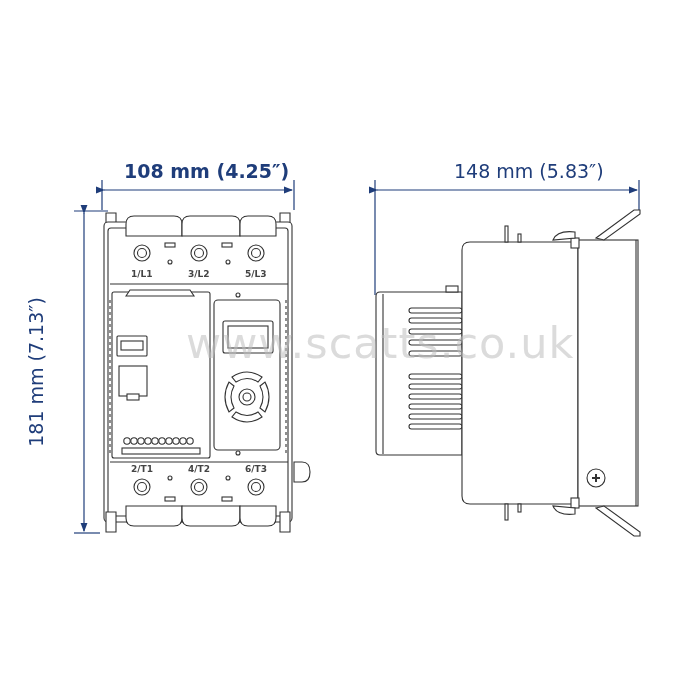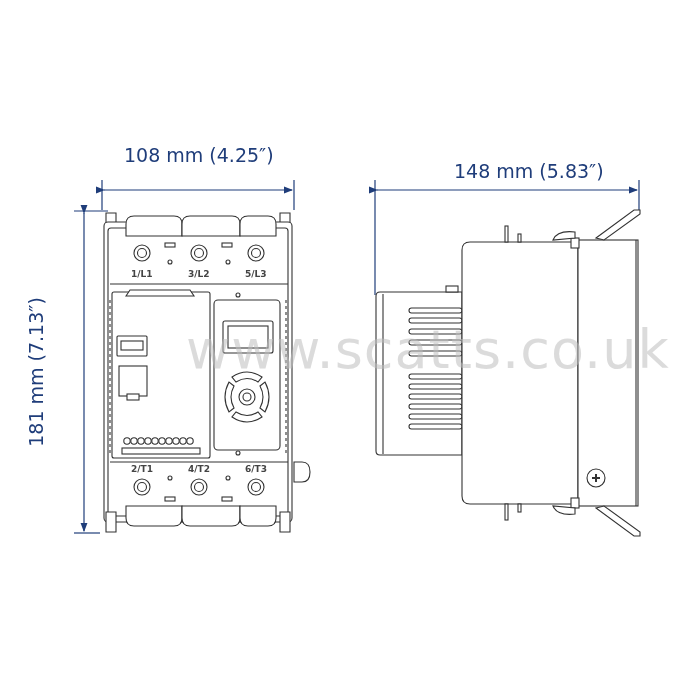--- a/index.html
+++ b/index.html
@@ -1,23 +1,23 @@
 <!DOCTYPE html>
 <html><head>
 <meta charset="utf-8">
 <style>
   html, body { margin:0; padding:0; background:#ffffff; }
   body { width:700px; height:700px; position:relative; overflow:hidden; font-family:"Liberation Sans", sans-serif; }
   #canvas { position:absolute; left:0; top:0; width:700px; height:518px; }
   .dim-text { position:absolute; color:#1f3d7a; font-family:"DejaVu Sans", sans-serif; font-size:19px; white-space:nowrap; }
-  .dim-top-left { left:124px; top:144px; }
+  .dim-top-left { left:124px; top:160px;font-weight:bold; }
   .dim-top-right { left:454px; top:160px; }
   .dim-left { left:36px; top:372px; transform:translate(-50%,-50%) rotate(-90deg); transform-origin:center; }
   .term { font-family:"DejaVu Sans", sans-serif; font-weight:bold; font-size:9px; fill:#444; }
-  .watermark { position:absolute; left:186px; top:318px; font-family:"DejaVu Sans", sans-serif; font-size:54px; color:rgba(190,190,190,0.55); letter-spacing:1px; white-space:nowrap; }
+  .watermark { position:absolute; left:186px; top:318px; font-family:"DejaVu Sans", sans-serif; font-size:43px; color:rgba(190,190,190,0.55); letter-spacing:1px; white-space:nowrap; }
 </style>
 </head>
 <body>
 
 <div id="canvas">
 <svg width="700" height="700" viewBox="0 0 700 700" xmlns="http://www.w3.org/2000/svg">
   <defs>
     <marker id="arr" markerWidth="8" markerHeight="8" refX="7" refY="4" orient="auto">
       <path d="M0,1 L8,4 L0,7 Z" fill="#1f3d7a"></path>
     </marker>

